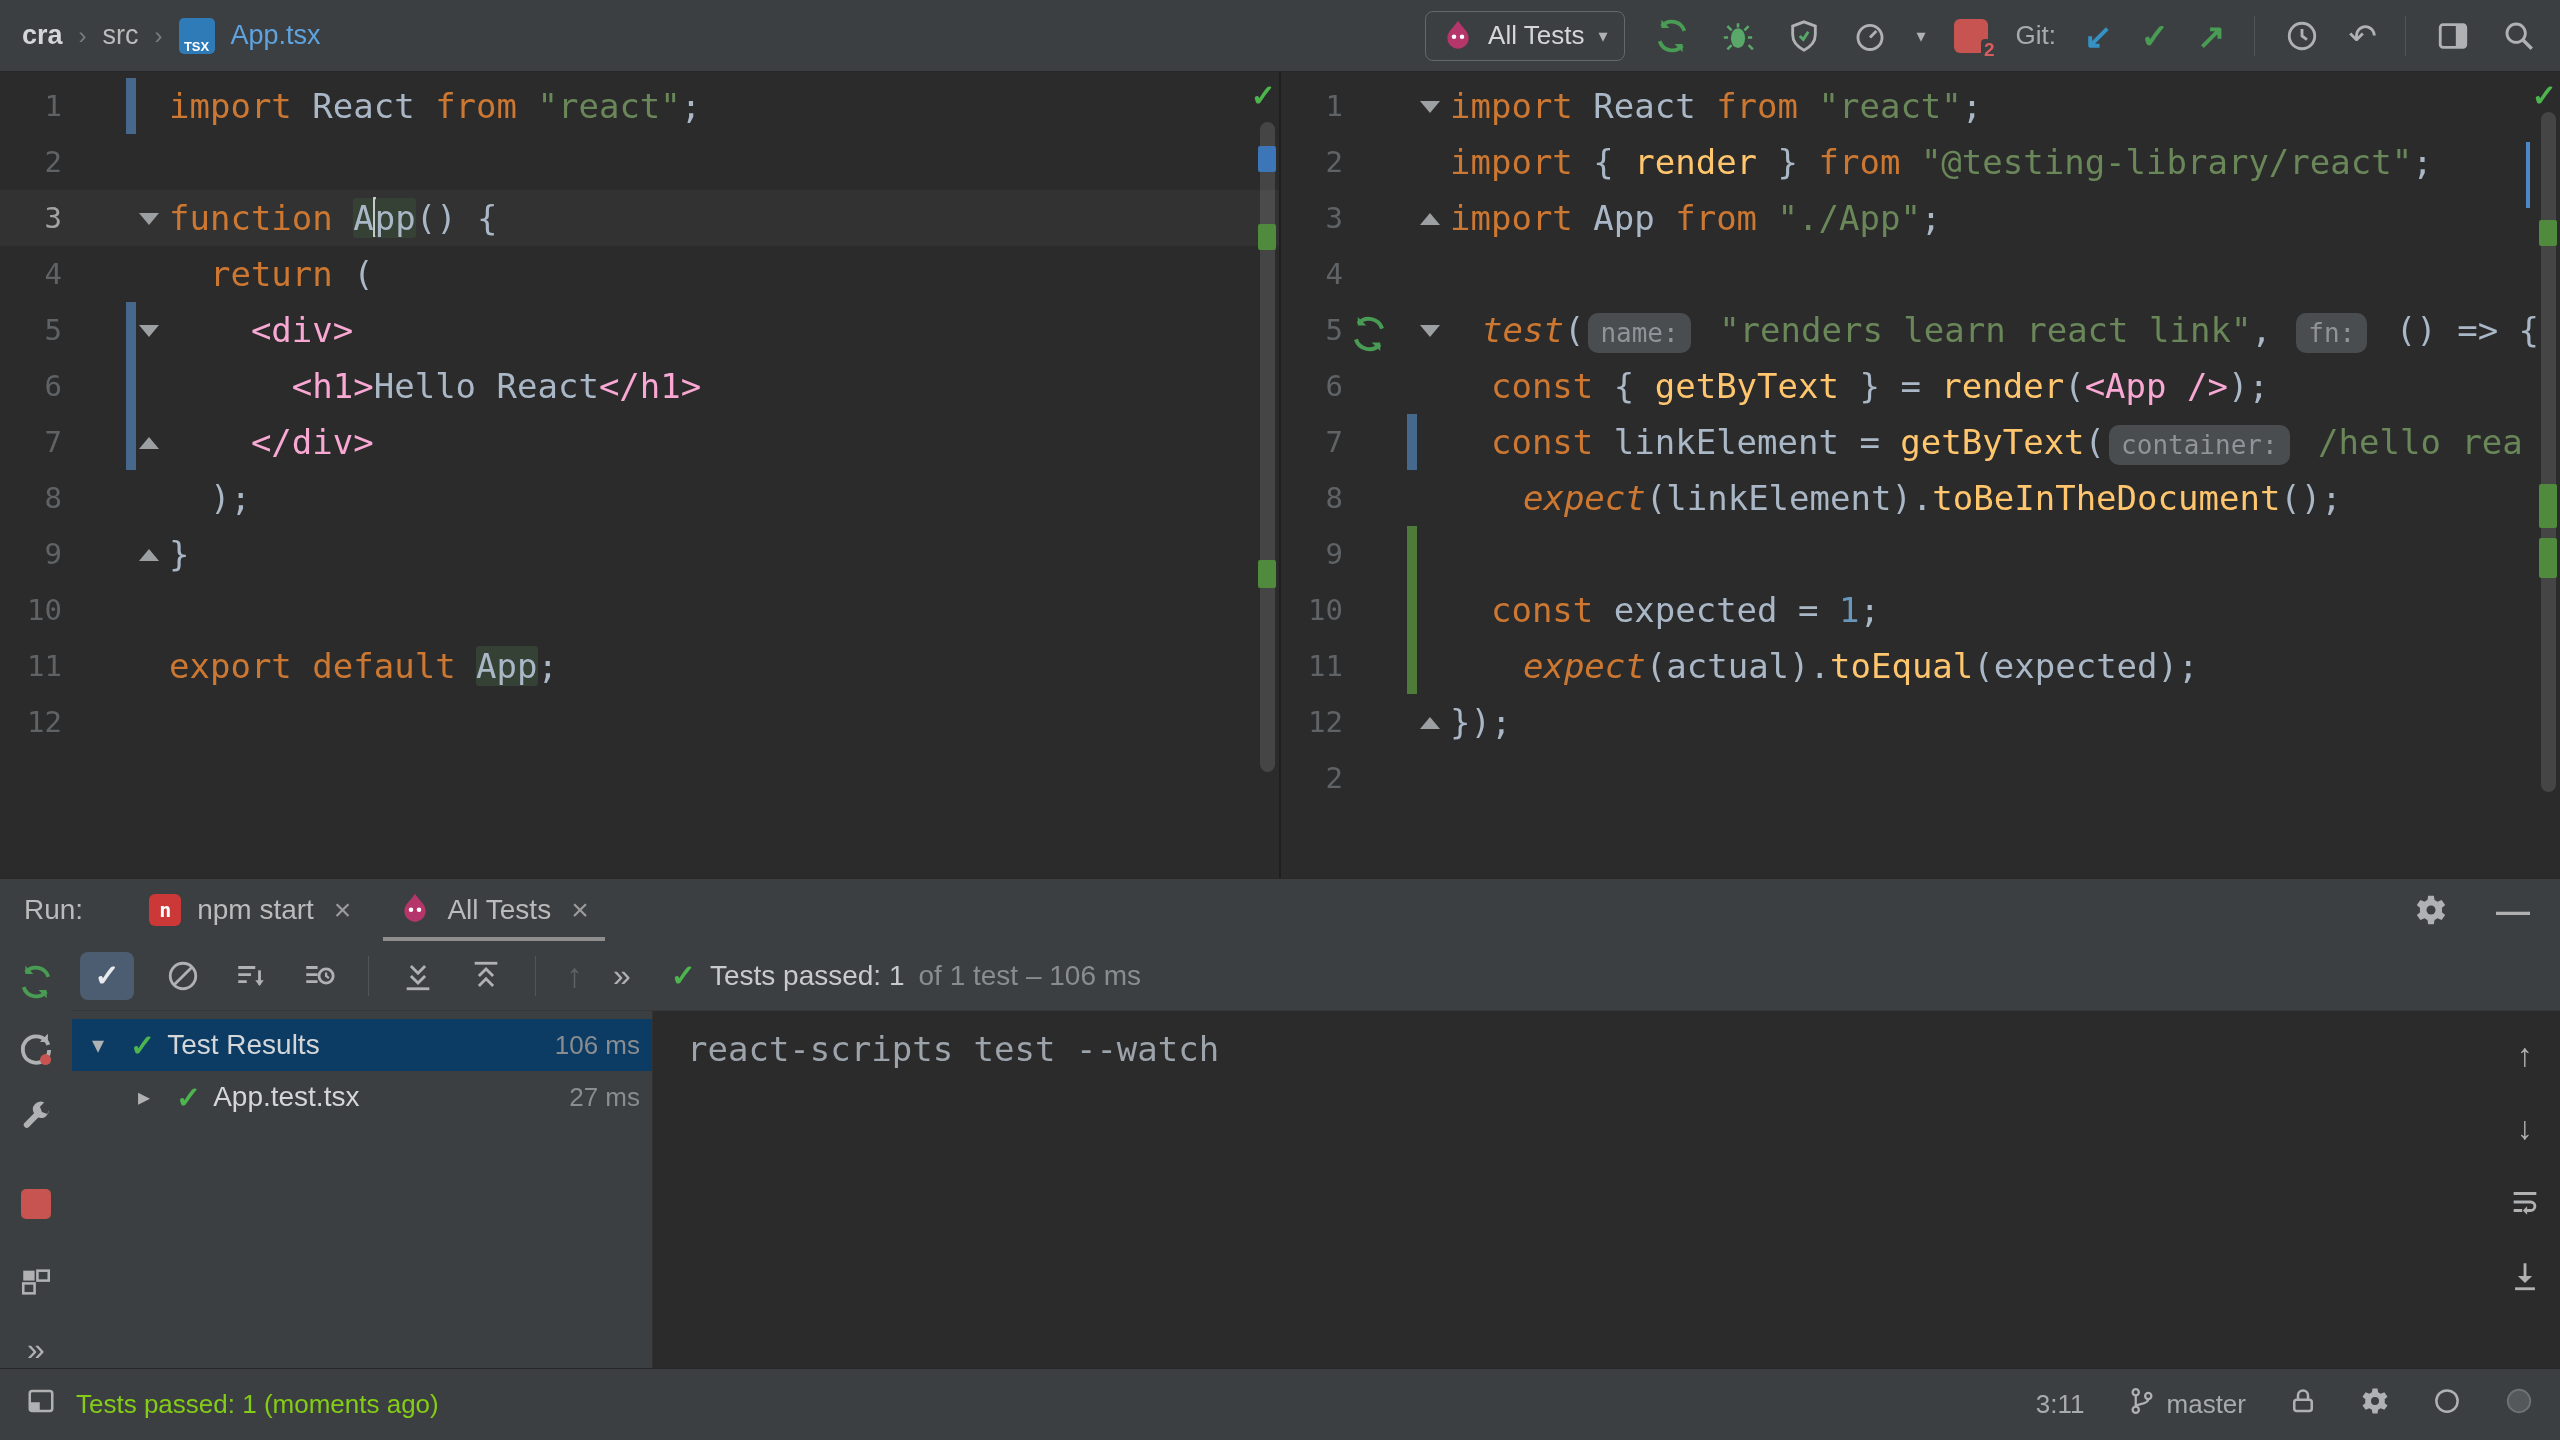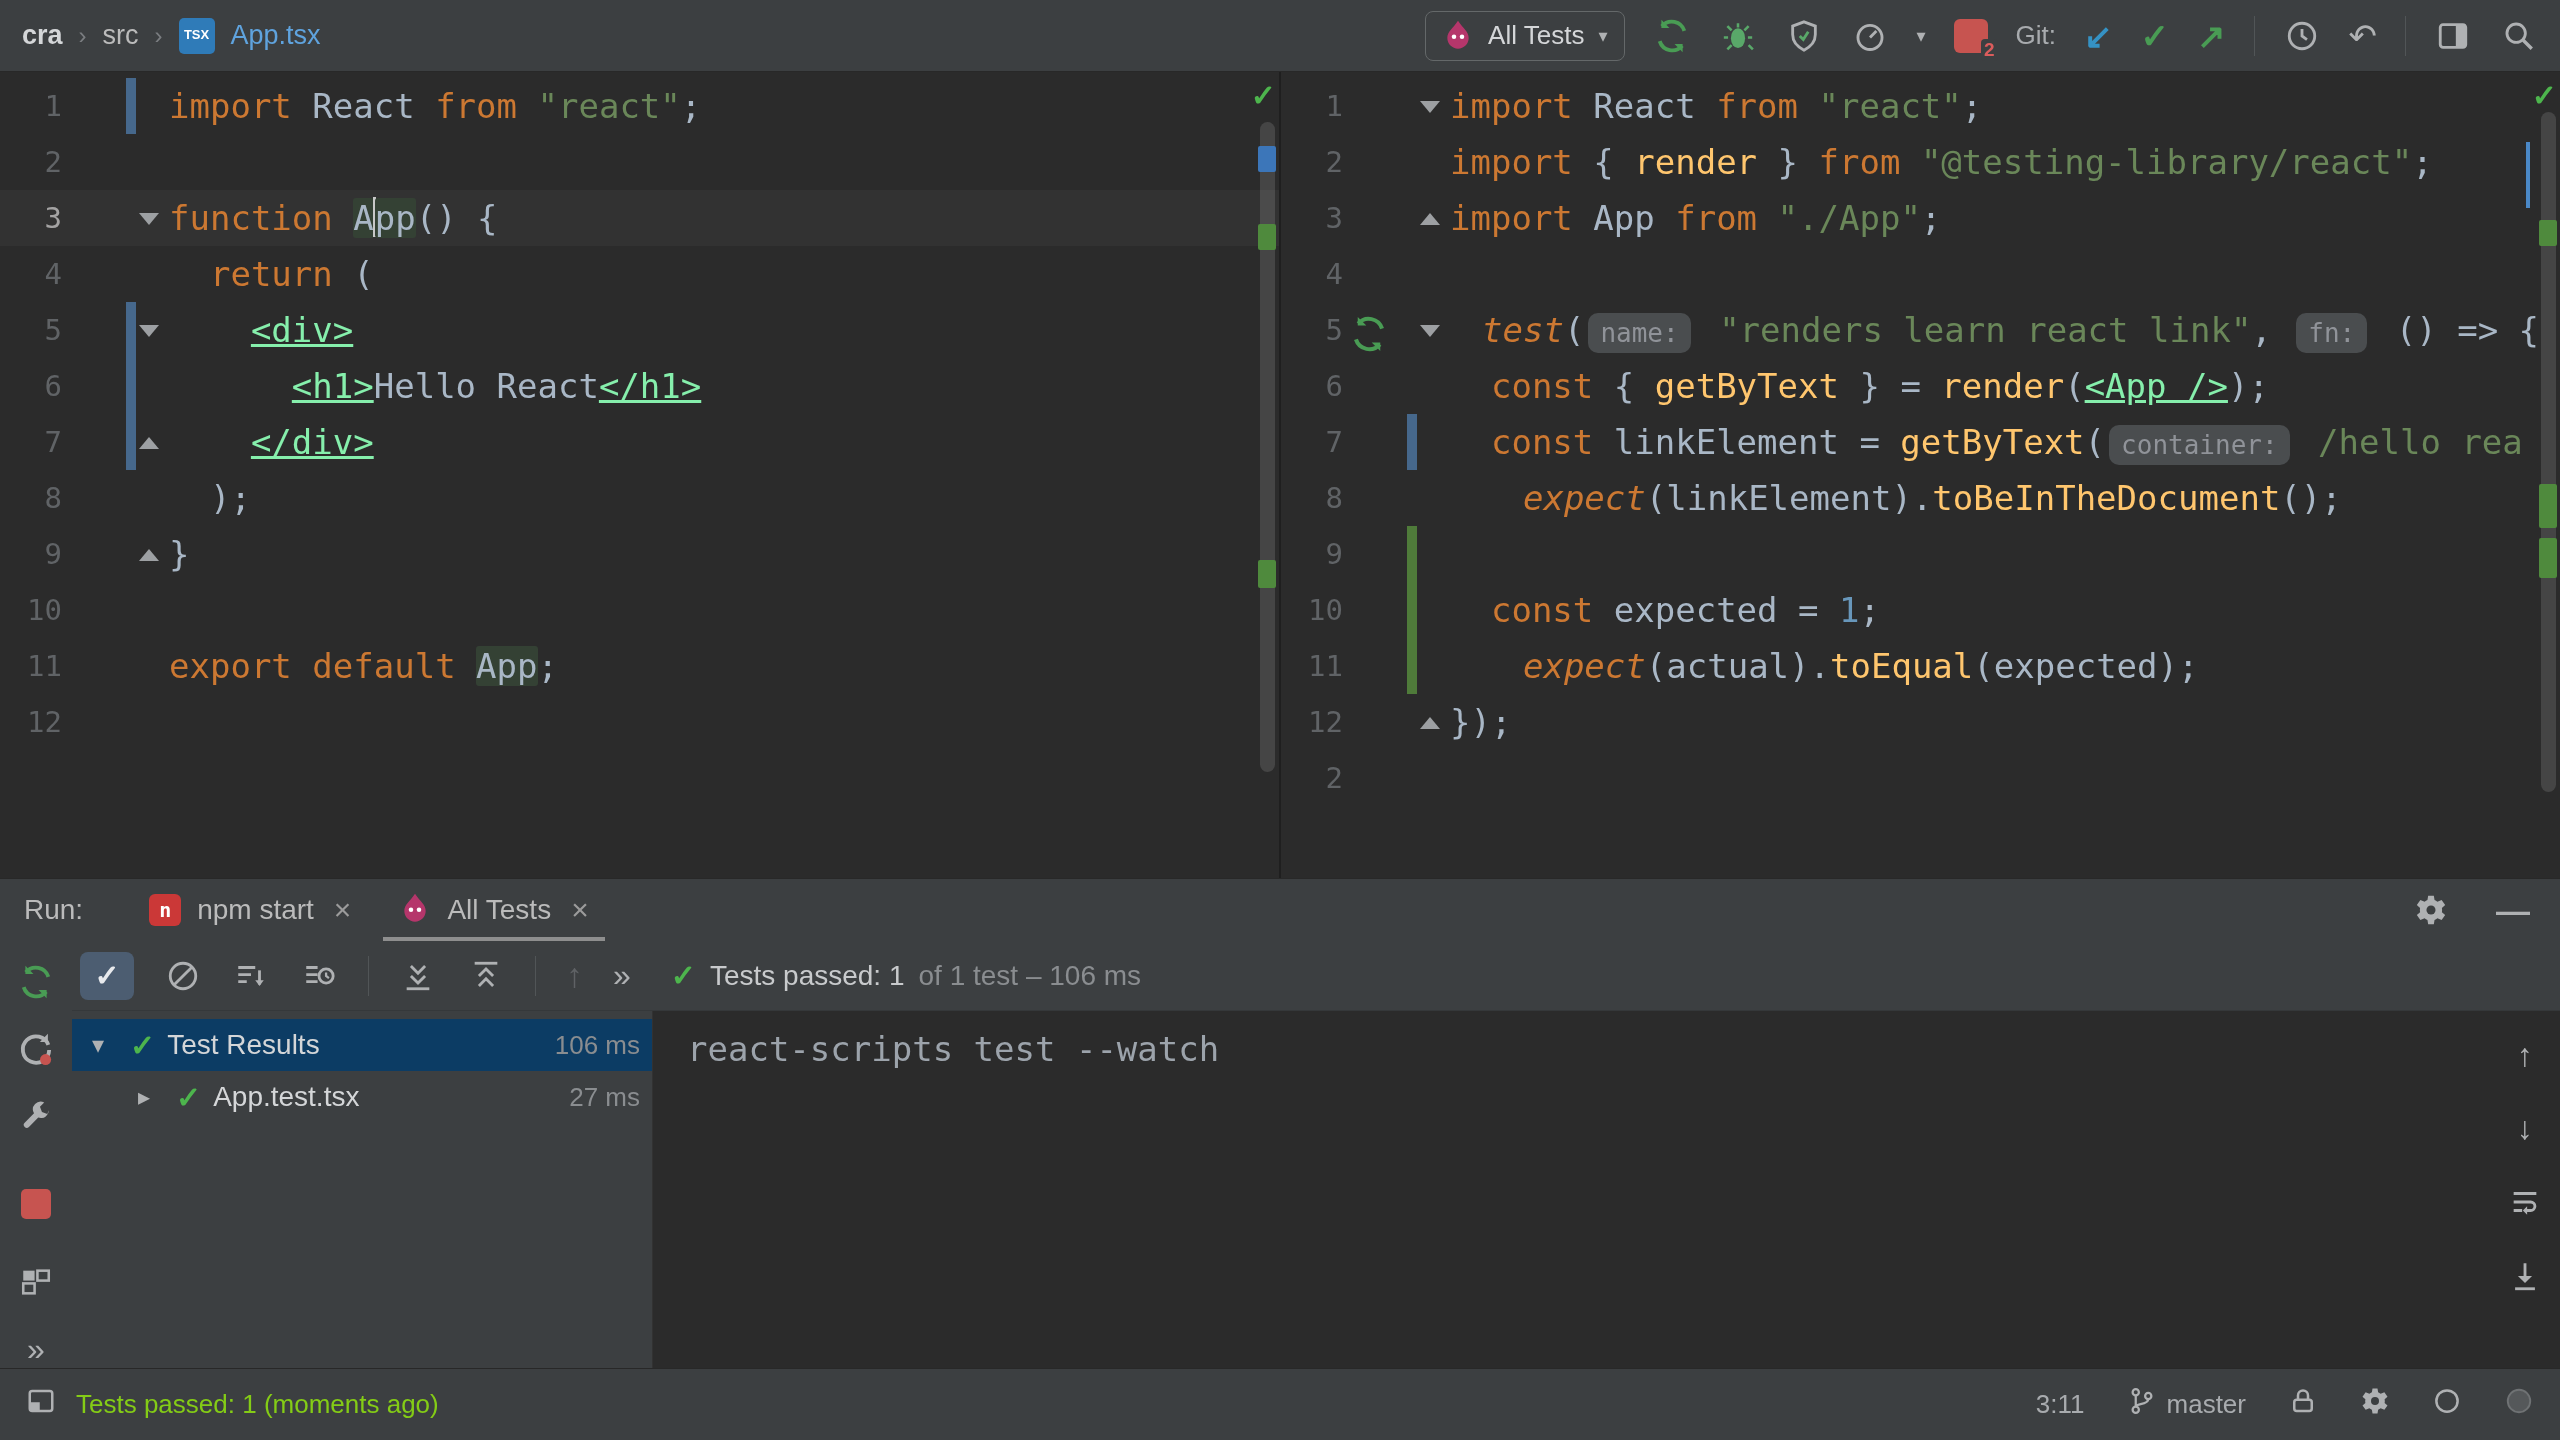--- a/index.html
+++ b/index.html
@@ -8,21 +8,21 @@
 
   
   .topbar { height:72px; background:#3C3F41; border-bottom:1px solid #282828;
             display:flex; align-items:center; padding:0 22px; }
   .crumbs { display:flex; align-items:center; gap:16px; font-size:27px; }
   .crumb-project { font-weight:bold; color:#D4D6D8; }
   .crumb-sep { color:#7A7D80; font-size:24px; }
   .crumb { color:#BBBBBB; }
   .tsx-badge { width:36px; height:36px; background:#2F7BB8; border-radius:5px; color:#FFF;
                font-size:13px; font-weight:bold; display:flex; align-items:flex-end;
-               justify-content:center; padding-bottom:12px; }
+               justify-content:center; padding-bottom:0; }
   .crumb-file { color:#5FA3DE; }
   .top-actions { margin-left:auto; display:flex; align-items:center; gap:28px; }
   .run-config { display:flex; align-items:center; gap:14px; border:1px solid #646869;
                 border-radius:8px; padding:6px 16px; height:50px; cursor:default; }
   .run-config-label { font-size:26px; color:#D4D6D8; }
   .dd-arrow { color:#AFB1B3; font-size:18px; }
   .tbi { width:38px; height:38px; display:flex; align-items:center; justify-content:center; }
   .tbi svg { width:34px; height:34px; }
   .glyph-btn { font-size:34px; line-height:38px; }
   .blue-arrow { color:#3592C4; font-weight:bold; }
@@ -54,21 +54,21 @@
   .fold.up { border-left:10px solid transparent; border-right:10px solid transparent;
              border-bottom:12px solid #9DA0A3; }
   .run-glyph { position:absolute; left:70px; top:10px; width:36px; height:36px; }
   .run-glyph svg { width:36px; height:36px; }
   .code { padding-left:4px; color:#A9B7C6; }
   .tk-kw { color:#CC7832; }
   .tk-pl { color:#A9B7C6; }
   .tk-str { color:#6A8759; }
   .tk-fn { color:#FFC66E; }
   .tk-num { color:#6897BB; }
-  .tk-tag { color:#86efac;text-decoration:underline; }
+  .tk-tag { color:#f9a8d4; }
   .tk-jest { color:#CC7832; font-style:italic;margin-left:32px; }
   .tk-regex { color:#6A8759; }
   .tk-hl { background:#344134; border-radius:3px; }
   .tk-hint { display:inline-block; background:#4A4D4F; color:#909399; border-radius:10px;
              font-size:26px; line-height:40px; height:40px; padding:0 12px; margin:0 8px 0 4px;
              vertical-align:middle; font-family:"DejaVu Sans Mono", monospace; }
   .caret { display:inline-block; width:3px; height:40px; background:#C8C8C8;
            vertical-align:-7px; margin:0 -1px; }
   .stripe { position:absolute; top:0; right:0; width:26px; height:100%; }
   .inspect-check { position:absolute; top:6px; right:3px; font-size:30px; color:#4DB54D;

